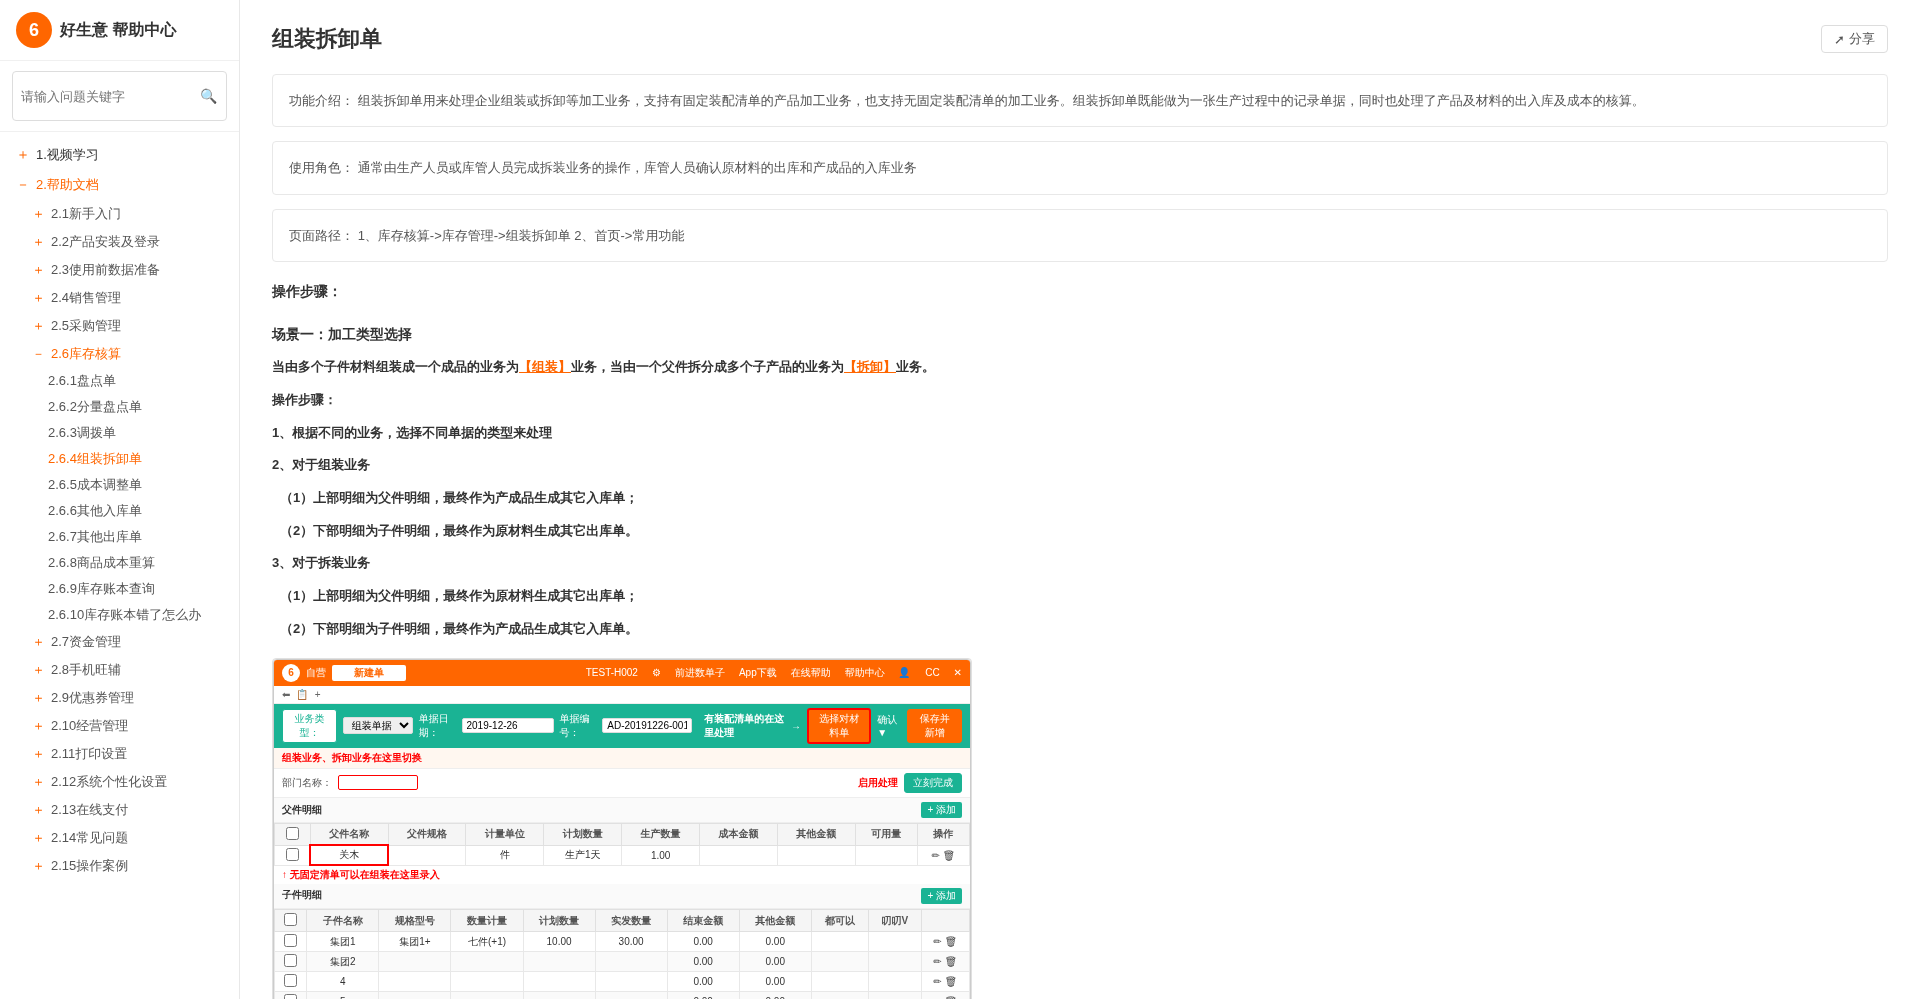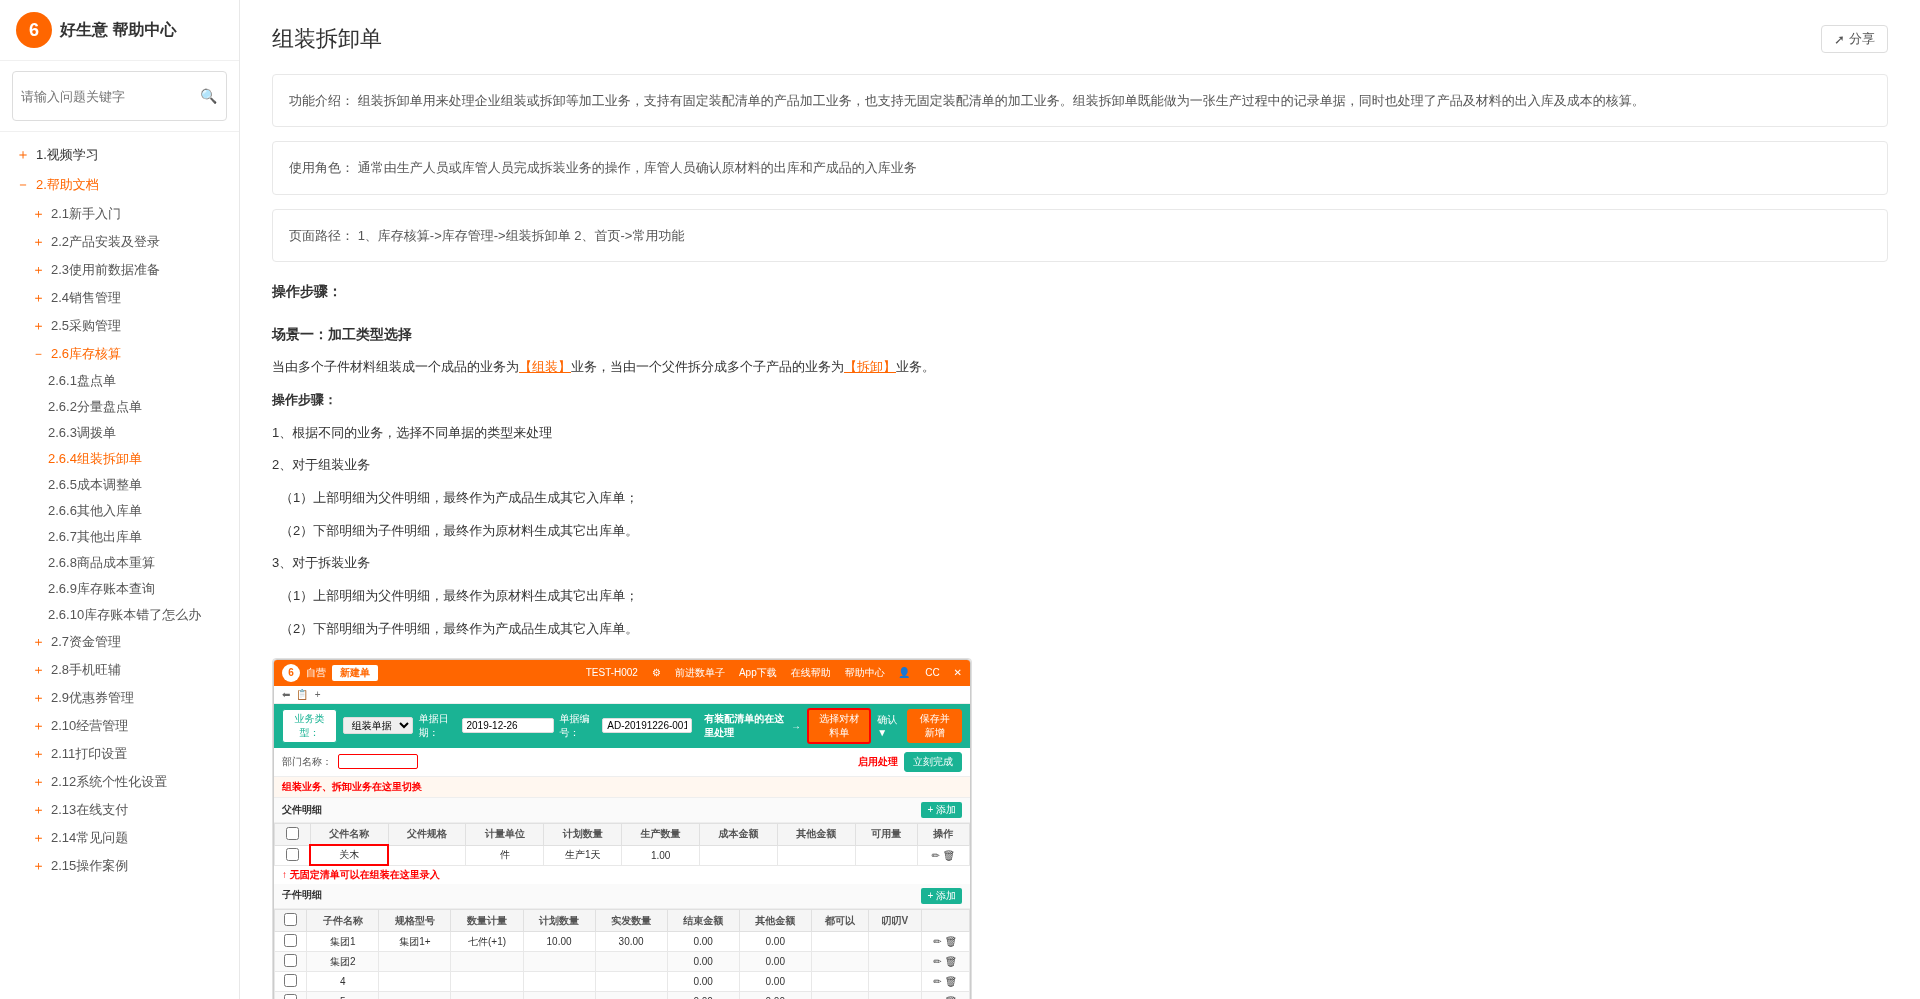--- a/index.html
+++ b/index.html
@@ -94,21 +94,21 @@
       position: relative;
     }
     #main-header {
       display: flex;
       justify-content: space-between;
       align-items: center;
       margin-bottom: 20px;
     }
     #page-title {
       font-size: 22px;
-      font-weight: normal;
+      font-weight: bold;
       color: #333;
     }
     #share-btn {
       display: flex; align-items: center; gap: 4px;
       border: 1px solid #ddd;
       border-radius: 4px;
       padding: 4px 12px;
       font-size: 13px;
       color: #555;
       cursor: pointer;
@@ -120,21 +120,21 @@
       border-radius: 4px;
       padding: 14px 16px;
       margin-bottom: 14px;
       font-size: 13px;
       color: #555;
       line-height: 1.8;
     }
 
     #content-body { font-size: 13px; color: #333; line-height: 1.9; }
     #content-body h3 { font-size: 14px; font-weight: bold; margin: 16px 0 8px 0; }
-    #content-body p { margin-bottom: 8px; }
+    #content-body p { margin-bottom: 8px; font-weight: bold; }
     #content-body .highlight { color: #f60; text-decoration: underline; cursor: pointer; }
     #content-body .bold { font-weight: bold; }
     .indent1 { margin-left: 8px; }
 
     
     #screenshot-container {
       margin-top: 16px;
       border: 1px solid #e0e0e0;
       border-radius: 4px;
       overflow: hidden;
@@ -305,21 +305,21 @@
 
   <div id="screenshot-container">
     <div class="screenshot-wrapper">
       
       <div class="mock-app-window">
 
         <div style="background:#f60; display:flex; align-items:center; padding:4px 8px; gap:8px; justify-content:space-between;">
           <div style="display:flex;align-items:center;gap:6px;">
             <div style="width:18px;height:18px;background:#fff;border-radius:50%;display:flex;align-items:center;justify-content:center;font-size:10px;color:#f60;font-weight:bold;">6</div>
             <span style="color:#fff;font-size:10px;">自营</span>
-            <span style="background:#fff;color:#f60;border-radius:2px;padding:1px 8px;font-size:10px;font-weight:bold;">新建单</span>
+            <span style="background:#fff;color:#f60;border-radius:2px;padding:1px 22px;font-size:10px;font-weight:bold;">新建单</span>
           </div>
           <div style="display:flex;align-items:center;gap:14px;font-size:10px;color:#fff;">
             <span>TEST-H002</span>
             <span>⚙</span>
             <span>前进数单子</span>
             <span>App下载</span>
             <span>在线帮助</span>
             <span>帮助中心</span>
             <span>👤</span>
             <span>CC</span>
@@ -344,30 +344,30 @@
           <span style="font-size:10px;color:#fff;">单据编号：</span>
           <input type="text" value="AD-20191226-001" style="font-size: 10px; border: 1px solid rgb(221, 221, 221); padding: 1px 4px; border-radius: 2px; width: 90px;">
           <span style="flex:1;"></span>
           <span style="font-size:10px;color:#fff;font-weight:bold;">有装配清单的在这里处理</span>
           <span style="font-size:10px;color:#fff;">→</span>
           <button class="mock-btn" style="background:#f60;color:#fff;border:1px solid #f60;font-size:10px;border:2px solid red;">选择对材料单</button>
           <span style="font-size:10px;color:#fff;">确认 ▼</span>
           <button class="mock-btn" style="background:#f60;color:#fff;border:1px solid #f60;font-size:10px;">保存并新增</button>
         </div>
 
+        <div style="background:#fff7f0;padding:3px 8px;font-size:10px;color:red;font-weight:bold;border-bottom:1px solid #eee;">
+          组装业务、拆卸业务在这里切换
+        </div>
+
         <div style="background:#fff;display:flex;align-items:center;padding:4px 8px;gap:6px;font-size:10px;color:#555;border-bottom:1px solid #eee;">
           <span>部门名称：</span>
           <input type="text" style="font-size: 10px; border: 1px solid red; padding: 1px 4px; border-radius: 2px; width: 80px;">
           <span style="flex:1;"></span>
           <span style="color:red;font-size:10px;font-weight:bold;">启用处理</span>
           <button class="mock-btn" style="background:#1ab394;color:#fff;border:1px solid #1ab394;font-size:10px;">立刻完成</button>
-        </div>
-
-        <div style="background:#fff7f0;padding:3px 8px;font-size:10px;color:red;font-weight:bold;border-bottom:1px solid #eee;">
-          组装业务、拆卸业务在这里切换
         </div>
 
         <div class="mock-section-label" style="display:flex;align-items:center;gap:6px;">
           <span>父件明细</span>
           <span style="flex:1"></span>
           <button style="background:#1ab394;color:#fff;border:none;border-radius:2px;padding:1px 6px;font-size:10px;">+ 添加</button>
         </div>
         <table class="mock-table">
           <thead>
             <tr>

